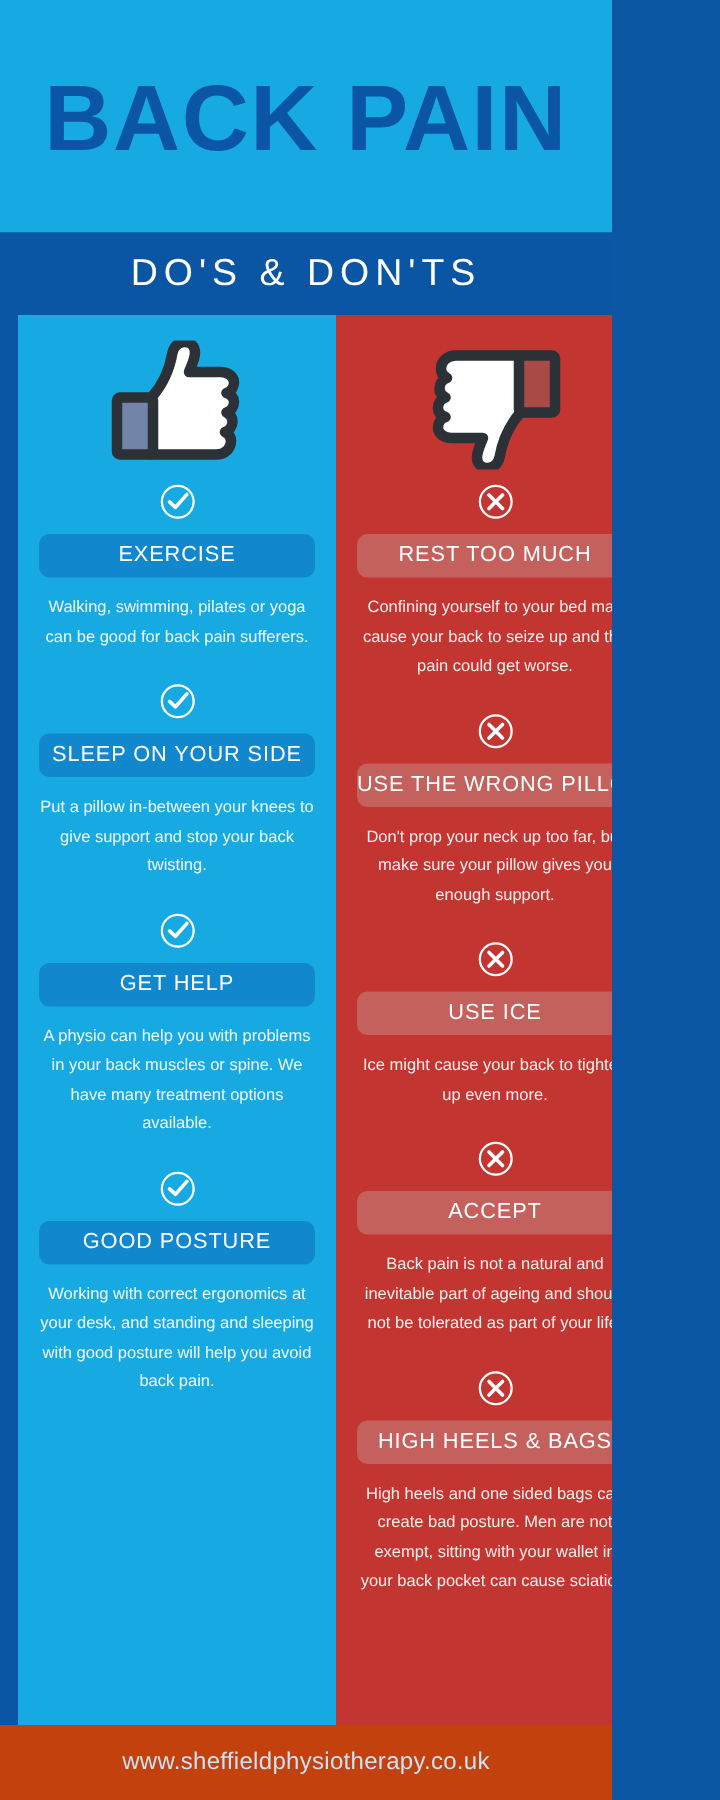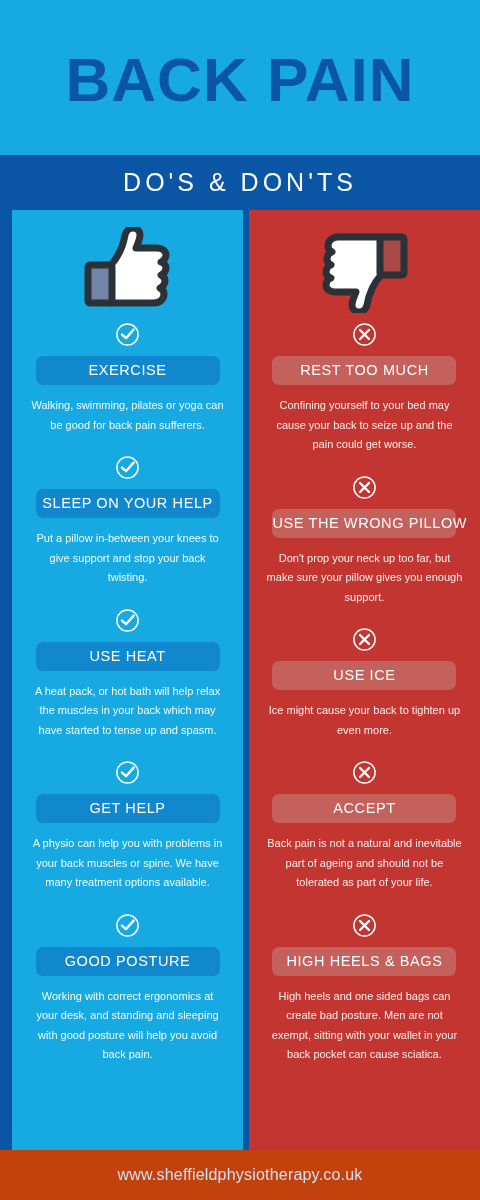--- a/index.html
+++ b/index.html
@@ -6,21 +6,21 @@
     margin: 0;
     padding: 0;
     background: #0b57a4;
   }
   body {
     font-family: "Liberation Sans", sans-serif;
     -webkit-font-smoothing: antialiased;
   }
   #infographic {
     position: relative;
-    width: 480px;
+    width: 408px;
     height: 1200px;
     overflow: hidden;
     background: #0b57a4;
   }
 
   
   .header-top {
     height: 155px;
     background: #17aae2;
     display: flex;
@@ -169,34 +169,24 @@
         <div class="desc">Walking, swimming, pilates or yoga can be good for back pain sufferers.</div>
       </div>
 
       <div class="entry">
         <div class="badge-icon">
           <svg width="25" height="25" viewBox="0 0 25 25" aria-hidden="true">
             <circle cx="12.5" cy="12.5" r="10.6" fill="none" stroke="#ffffff" stroke-width="1.5"></circle>
             <path d="M7 12.6 L11 16.2 L18.6 7.6" fill="none" stroke="#ffffff" stroke-width="2.4" stroke-linecap="round" stroke-linejoin="round"></path>
           </svg>
         </div>
-        <div class="pill">SLEEP ON YOUR HELP</div>
+        <div class="pill">SLEEP ON YOUR SIDE</div>
         <div class="desc">Put a pillow in-between your knees to give support and stop your back twisting.</div>
       </div>
 
-      <div class="entry">
-        <div class="badge-icon">
-          <svg width="25" height="25" viewBox="0 0 25 25" aria-hidden="true">
-            <circle cx="12.5" cy="12.5" r="10.6" fill="none" stroke="#ffffff" stroke-width="1.5"></circle>
-            <path d="M7 12.6 L11 16.2 L18.6 7.6" fill="none" stroke="#ffffff" stroke-width="2.4" stroke-linecap="round" stroke-linejoin="round"></path>
-          </svg>
-        </div>
-        <div class="pill">USE HEAT</div>
-        <div class="desc">A heat pack, or hot bath will help relax the muscles in your back which may have started to tense up and spasm.</div>
-      </div>
 
       <div class="entry">
         <div class="badge-icon">
           <svg width="25" height="25" viewBox="0 0 25 25" aria-hidden="true">
             <circle cx="12.5" cy="12.5" r="10.6" fill="none" stroke="#ffffff" stroke-width="1.5"></circle>
             <path d="M7 12.6 L11 16.2 L18.6 7.6" fill="none" stroke="#ffffff" stroke-width="2.4" stroke-linecap="round" stroke-linejoin="round"></path>
           </svg>
         </div>
         <div class="pill">GET HELP</div>
         <div class="desc">A physio can help you with problems in your back muscles or spine. We have many treatment options available.</div>

